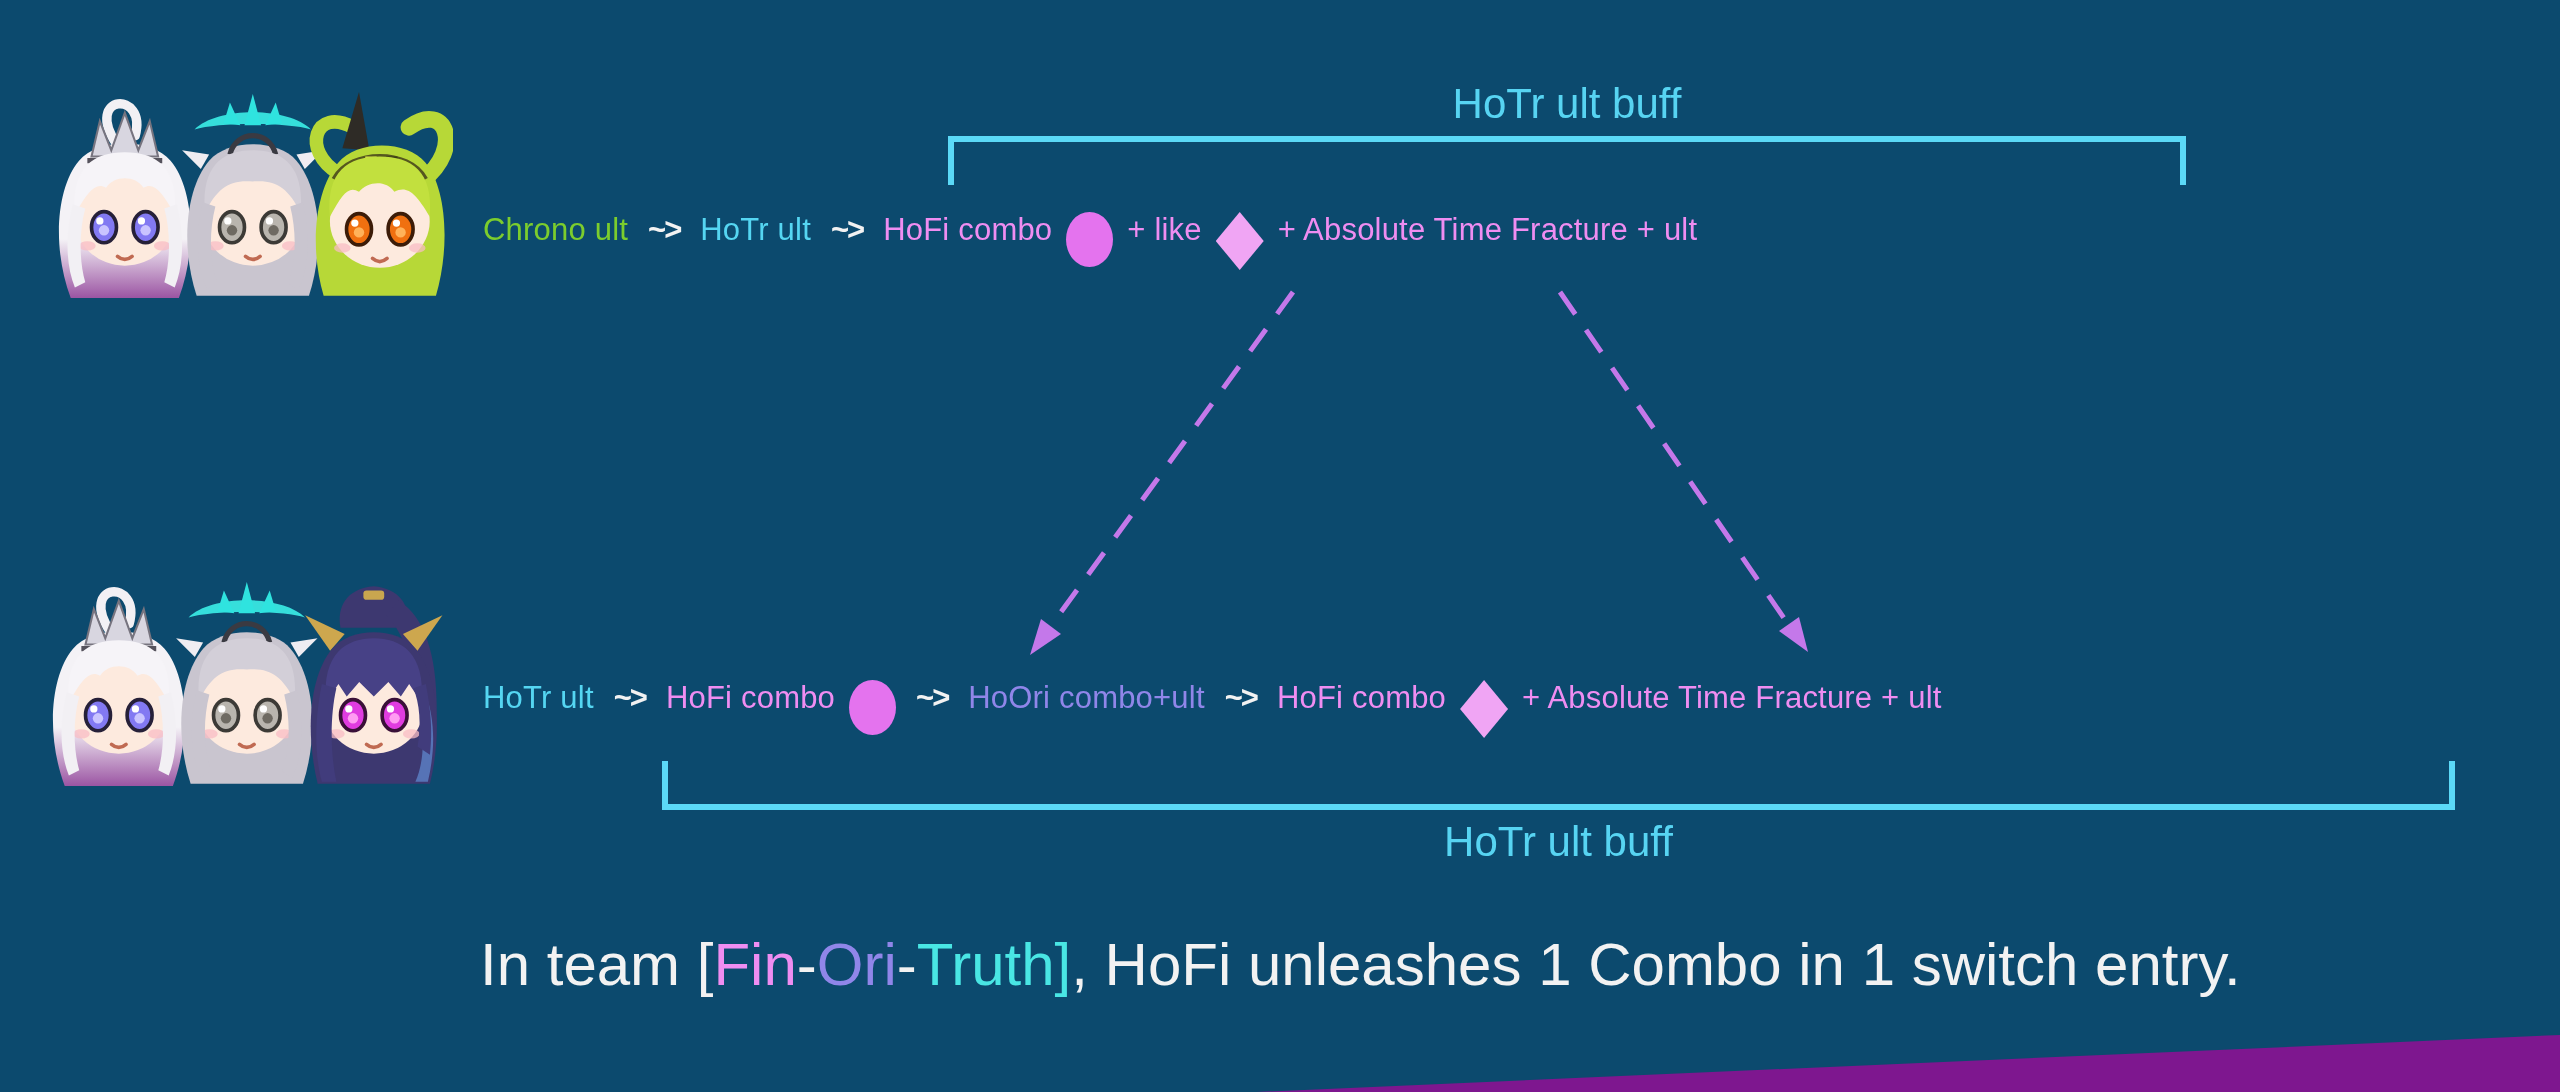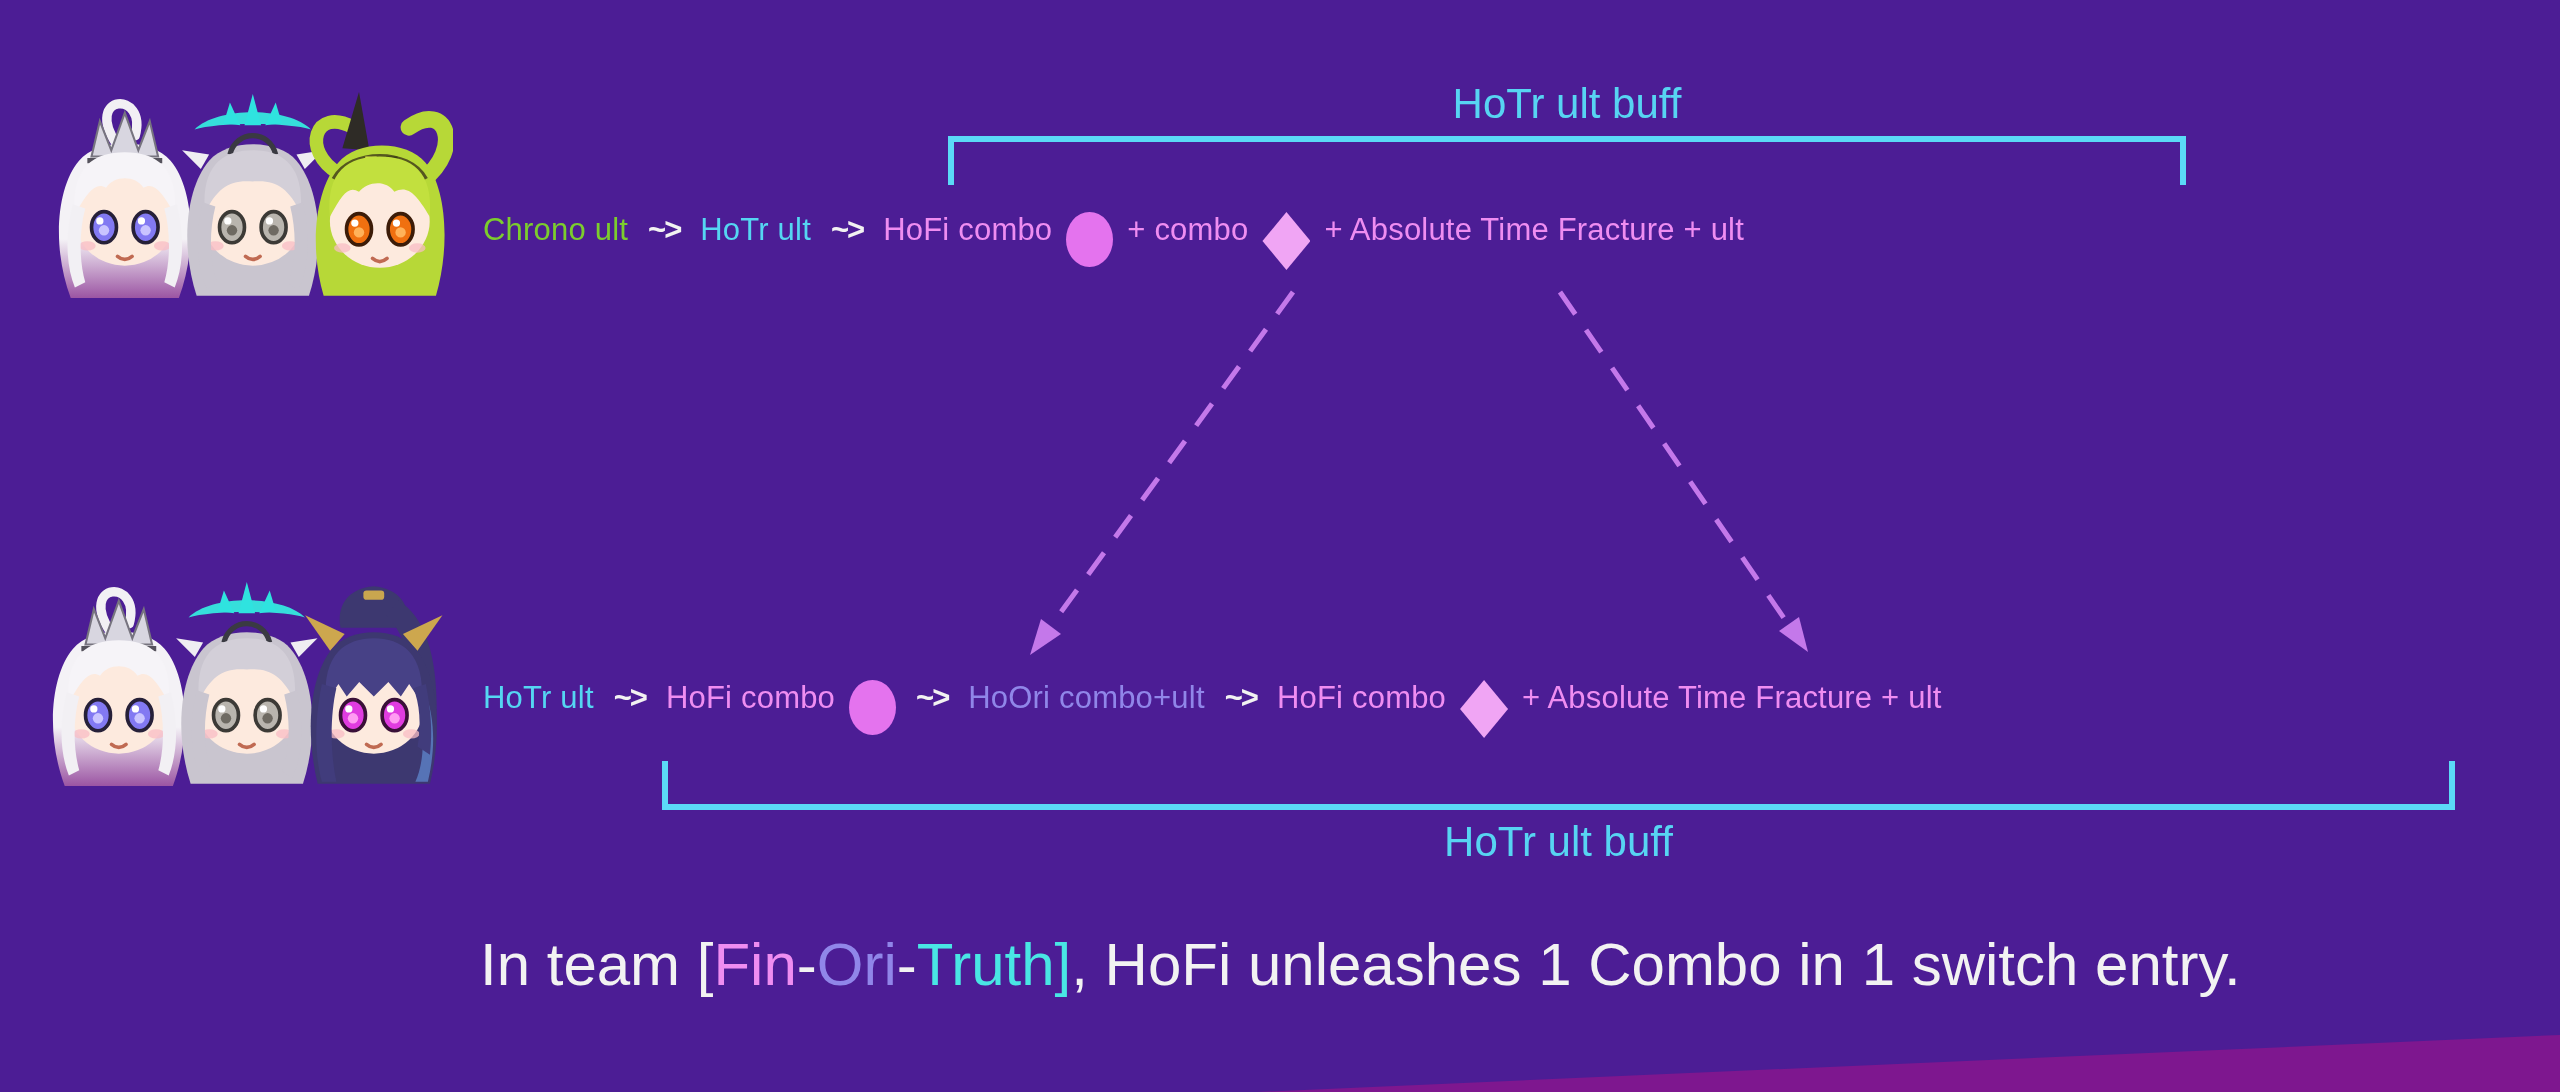--- a/index.html
+++ b/index.html
@@ -1,18 +1,18 @@
 <!DOCTYPE html>
 <html><head>
 <meta charset="utf-8">
 <style>
   html,body{margin:0;padding:0;background:#1a181a;}
   #stage{
     position:relative;width:2560px;height:1092px;overflow:hidden;
-    background:#4c1d95;font-family:"Liberation Sans",sans-serif;
+    background:#0c4a6e;font-family:"Liberation Sans",sans-serif;
   }
   .avatars{position:absolute;display:flex;align-items:flex-end;}
   #avatars-top{left:52px;top:92px;}
   #avatars-bottom{left:46px;top:580px;}
   .avatar{height:208px;width:auto;display:block;}
   .avatar + .avatar{margin-left:-18px;}
 
   .flow-row{
     position:absolute;display:flex;align-items:flex-start;height:62px;
     font-size:31px;letter-spacing:0.2px;white-space:nowrap;gap:14px;
@@ -211,21 +211,21 @@
 
   <div id="top-bracket" class="bracket"></div>
   <div id="top-bracket-label" class="bracket-label">HoTr ult buff</div>
   <div id="top-row" class="flow-row">
       <span class="seg" style="color: rgb(124, 205, 45);">Chrono ult</span>
       <span class="seg arrow-seg" style="color: rgb(242, 242, 242);">~&gt;</span>
       <span class="seg" style="color: rgb(85, 214, 242);">HoTr ult</span>
       <span class="seg arrow-seg" style="color: rgb(242, 242, 242);">~&gt;</span>
       <span class="seg" style="color: rgb(239, 141, 241);">HoFi combo</span>
       <span class="sym-circle"></span>
-      <span class="seg" style="color: rgb(239, 141, 241);">+ combo</span>
+      <span class="seg" style="color: rgb(239, 141, 241);">+ like</span>
       <span class="sym-diamond"></span>
       <span class="seg" style="color: rgb(239, 141, 241);">+ Absolute Time Fracture + ult</span>
     </div>
 
   <div id="bottom-row" class="flow-row">
       <span class="seg" style="color: rgb(85, 214, 242);">HoTr ult</span>
       <span class="seg arrow-seg" style="color: rgb(242, 242, 242);">~&gt;</span>
       <span class="seg" style="color: rgb(239, 141, 241);">HoFi combo</span>
       <span class="sym-circle"></span>
       <span class="seg arrow-seg" style="color: rgb(242, 242, 242);">~&gt;</span>

